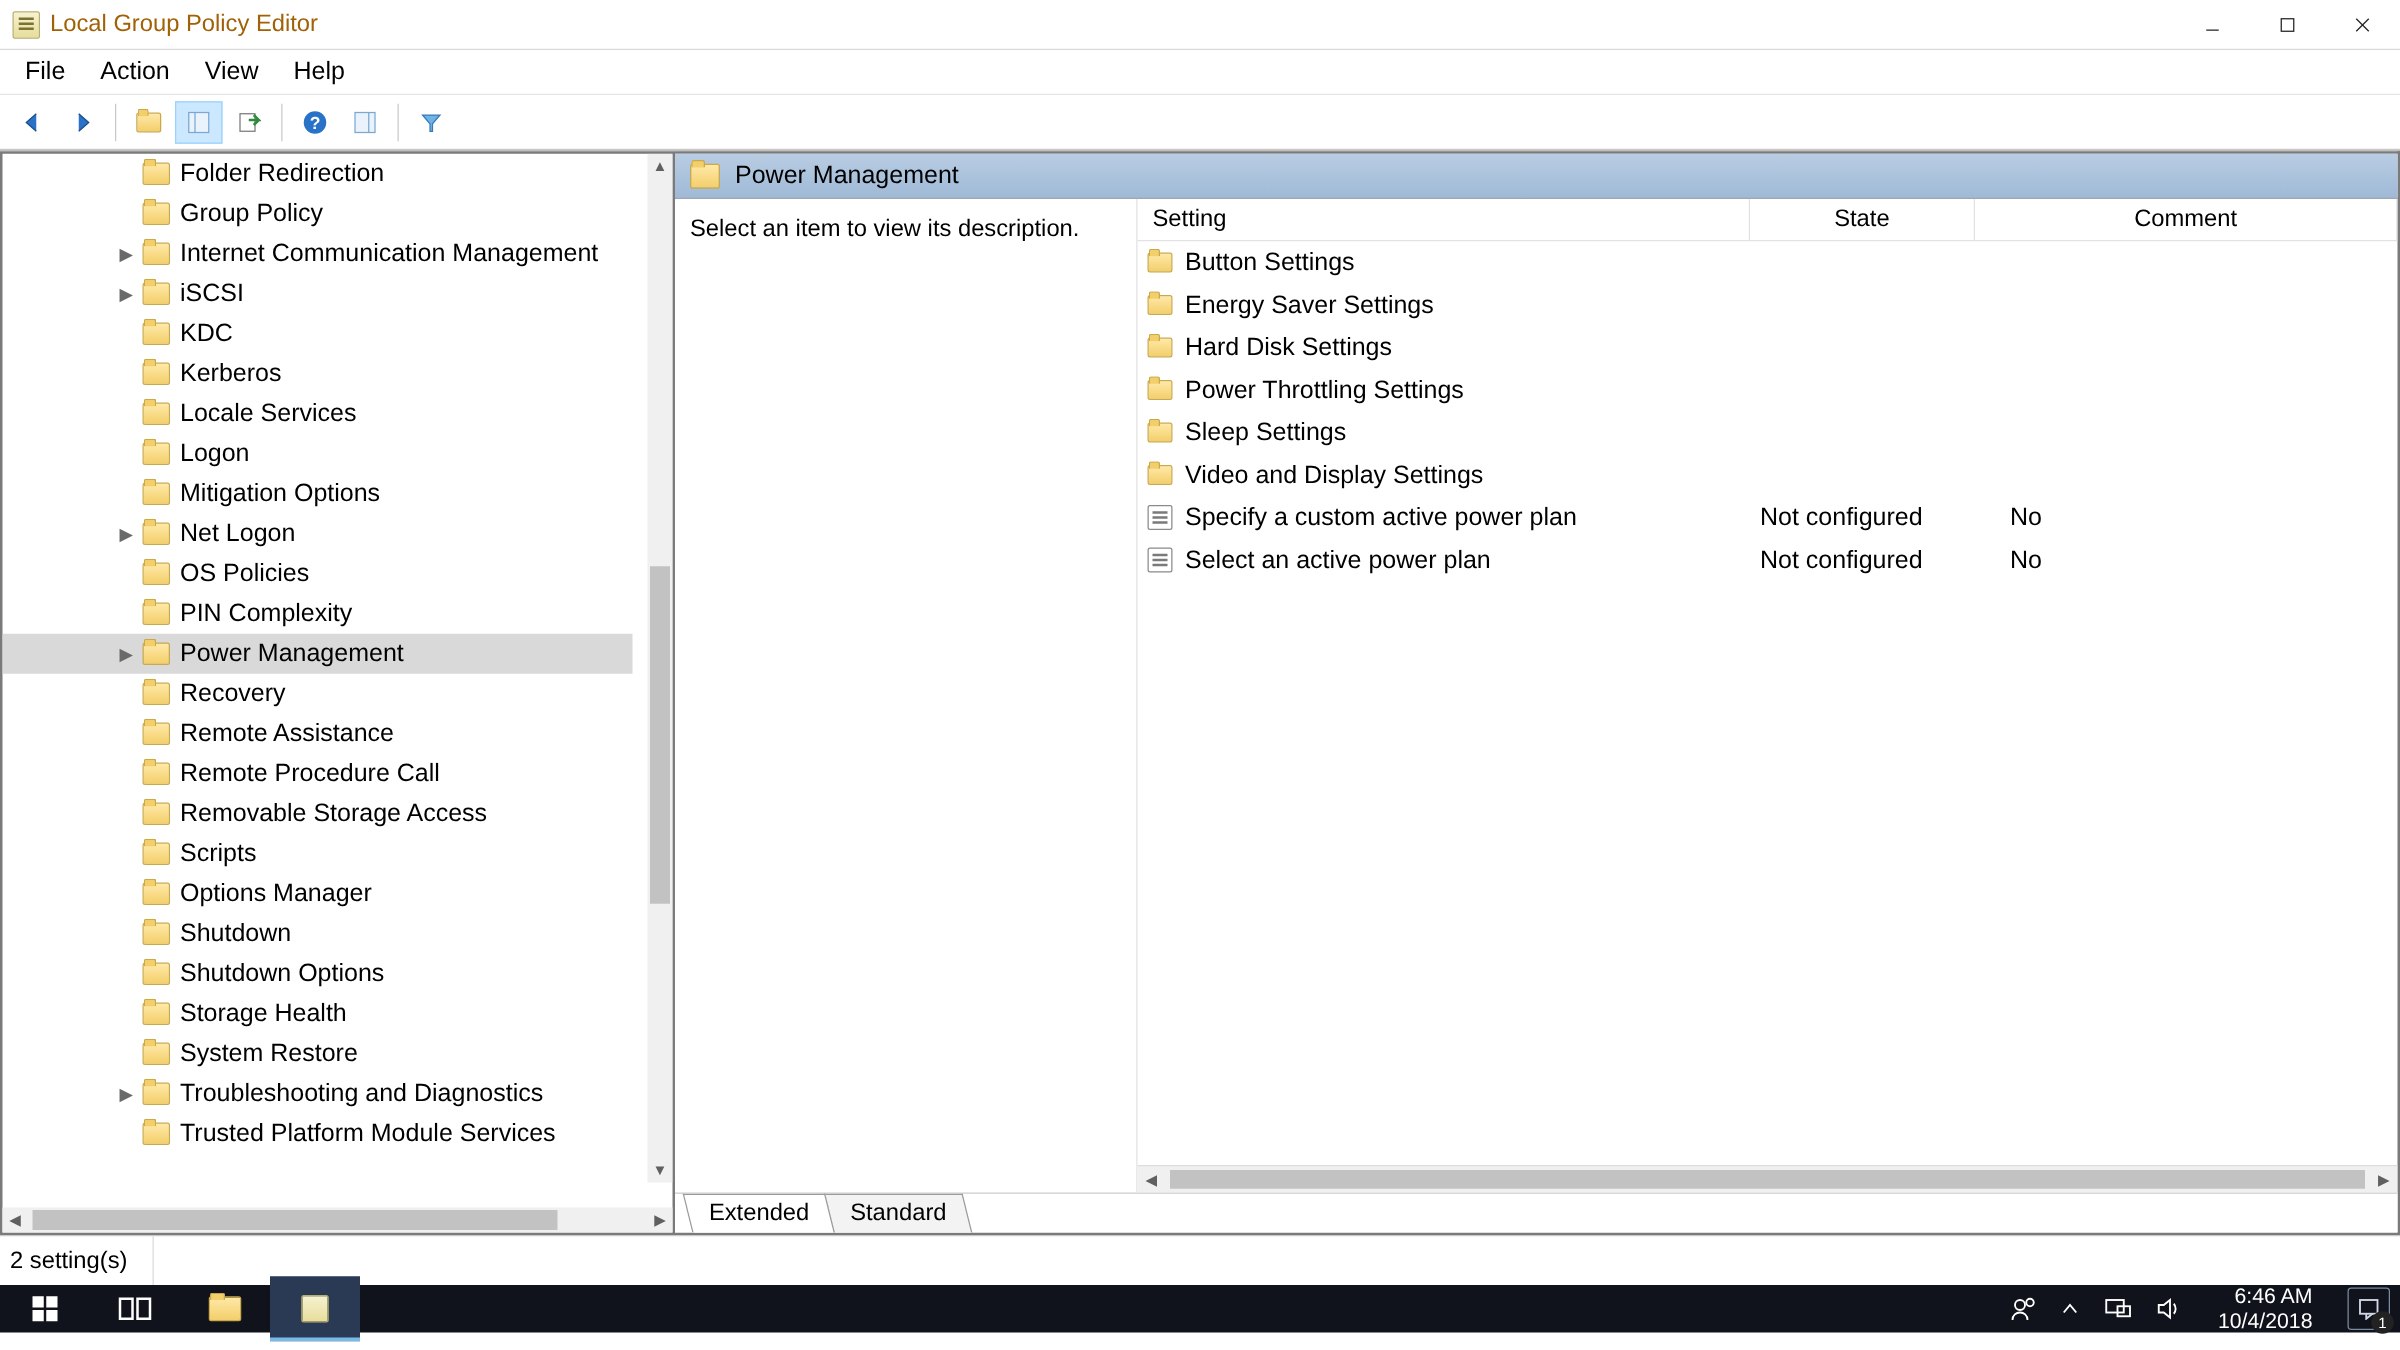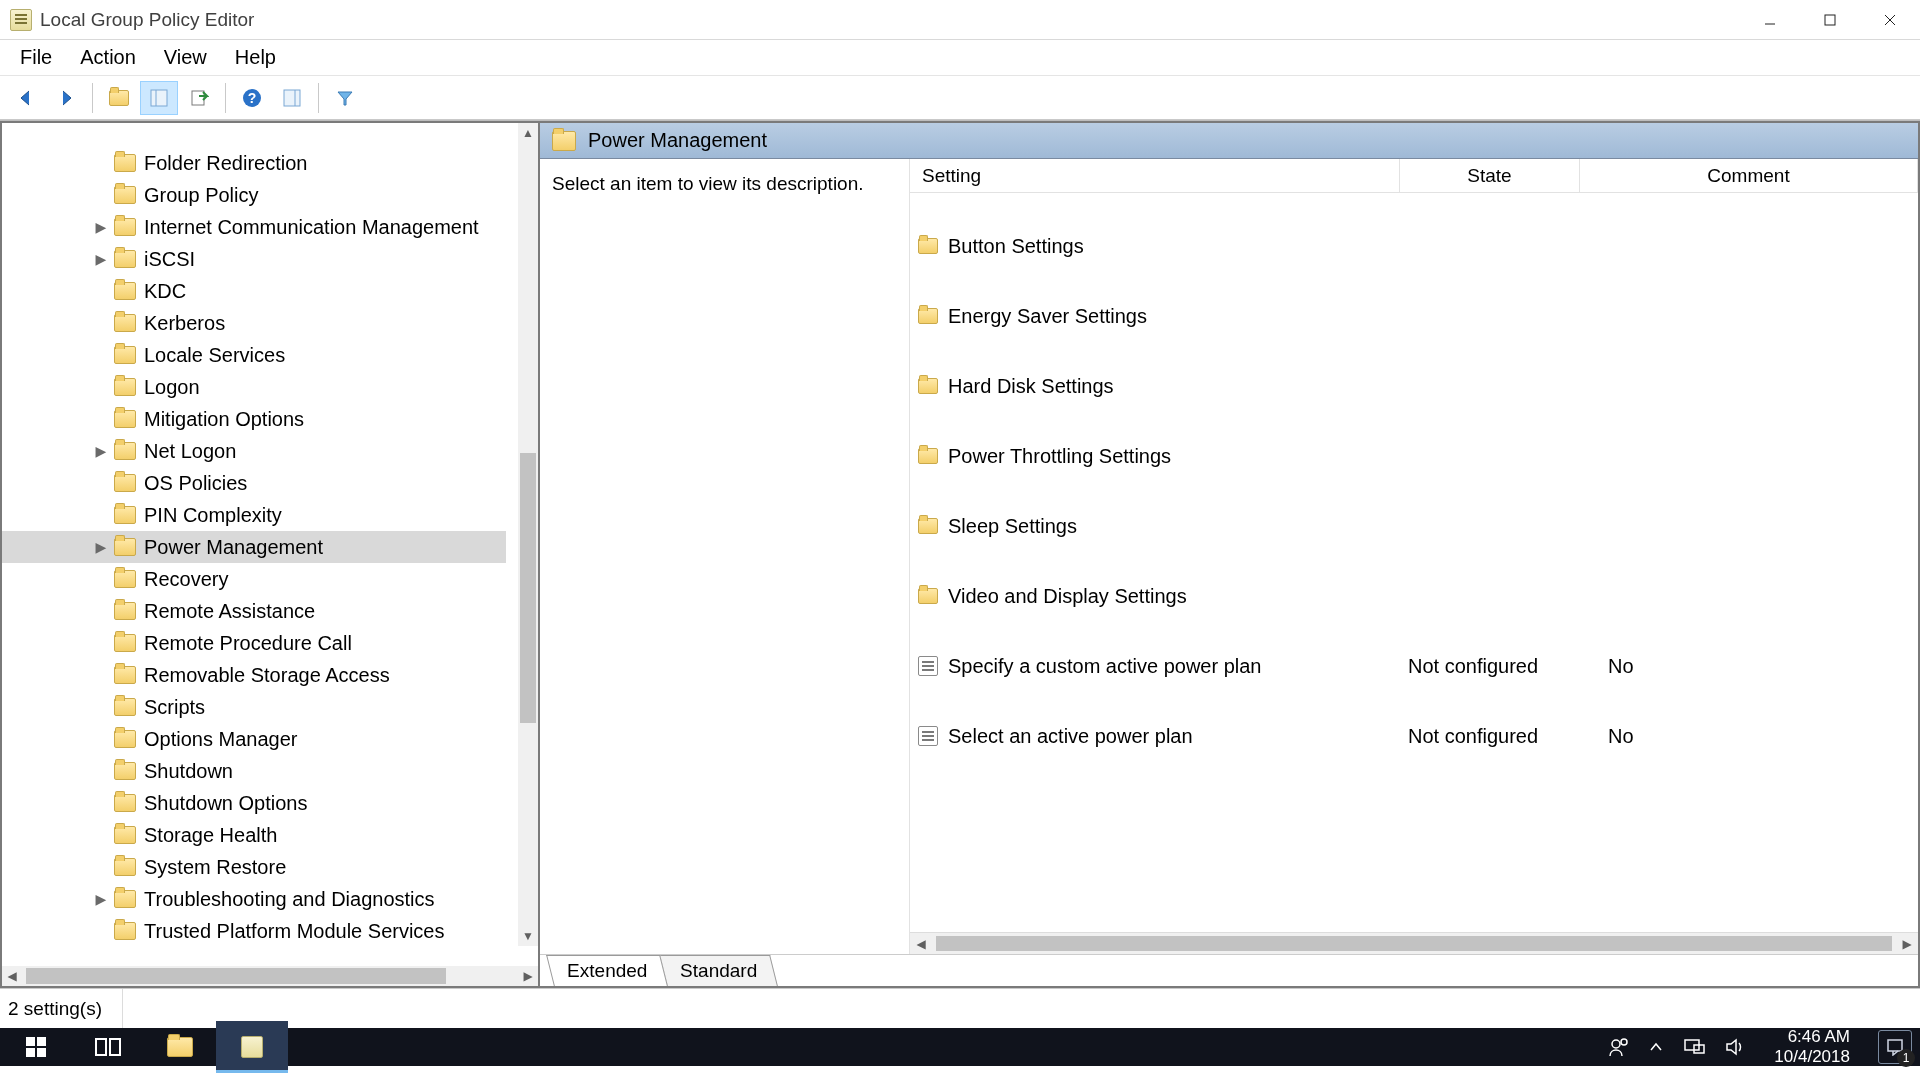--- a/index.html
+++ b/index.html
@@ -2,21 +2,21 @@
 <html><head>
 <meta charset="utf-8">
 <style>
 * { box-sizing: border-box; margin: 0; padding: 0; font-family: "Segoe UI", Tahoma, sans-serif; }
 html, body { width: 1920px; height: 1080px; overflow: hidden; background: #fff; }
 
 
 .titlebar { height: 40px; display: flex; align-items: center; border-bottom: 1px solid #d9d9d9; }
 .titlebar .app-icon { width: 22px; height: 22px; margin: 0 8px 0 10px; background: linear-gradient(#f7f2d0,#e7dd9c); border: 1px solid #b7af6f; border-radius: 2px; position: relative; }
 .titlebar .app-icon::after { content:""; position:absolute; left:4px; right:4px; top:4px; height:2px; background:#7a7334; box-shadow:0 4px 0 #7a7334, 0 8px 0 #7a7334; }
-.titlebar .title { font-size: 19px; color:#404040; }
+.titlebar .title { font-size: 19px; color:#a16207; }
 .win-controls { margin-left:auto; display:flex; }
 .win-btn { width: 60px; height: 40px; display:flex; align-items:center; justify-content:center; }
 .win-btn svg { stroke:#222; stroke-width:1; fill:none; }
 
 
 .menubar { height: 36px; display:flex; align-items:center; padding: 0 6px; border-bottom: 1px solid #e5e5e5; }
 .menuitem { padding: 6px 14px; font-size: 20px; color:#000; }
 
 
 .toolbar { height: 44px; display:flex; align-items:center; padding: 0 6px; border-bottom: 1px solid #c9c9c9; gap:0; }
@@ -24,21 +24,21 @@
 .tb-btn.selected { background:#cce8ff; border-color:#99d1ff; }
 .tb-sep { width:1px; height:30px; background:#c9c9c9; margin:0 6px; }
 
 
 .main { display:flex; height: calc(1080px - 40px - 36px - 44px - 40px - 52px); border-top:1px solid #bdbdbd; }
 
 
 
 .tree-panel { width: 540px; border:2px solid #7a7a7a; border-right-width:2px; position:relative; background:#fff; display:flex; flex-direction:column; }
 .tree-scroll { flex:1; overflow:hidden; position:relative; }
-.tree-list { position:absolute; left:0; right:32px; top:0;margin-top:24px; }
+.tree-list { position:absolute; left:0; right:32px; top:0; }
 .tree-item { display:flex; align-items:center; height:32px; padding-left: 112px; font-size:20px; color:#000; white-space:nowrap; overflow:hidden; }
 .tree-item .expander { width:18px; text-align:center; color:#6a6a6a; margin-left:-22px; margin-right:4px; font-size:14px;}
 .tree-item .folder-icon { width:22px; height:18px; margin-right:8px; }
 .tree-item.selected { background:#d9d9d9; }
 .tree-item.selected .label { background:#d9d9d9; }
 .tree-vscroll { position:absolute; right:0; top:0; bottom:20px; width:20px; background:#f0f0f0; }
 .tree-vscroll .thumb { position:absolute; left:2px; right:2px; top:330px; height:270px; background:#c2c2c2; }
 .tree-vscroll .arrow { position:absolute; left:0; right:0; height:20px; display:flex; align-items:center; justify-content:center; color:#606060; font-size:12px; }
 .tree-vscroll .arrow.up { top:0; } .tree-vscroll .arrow.down { bottom:0; }
 .tree-hscroll { height:20px; background:#f0f0f0; position:relative; }
@@ -52,21 +52,21 @@
 .detail-header .folder-icon { width:24px; height:20px; }
 .detail-body { flex:1; display:flex; overflow:hidden; }
 .desc-col { width: 370px; padding: 14px 12px; font-size:19px; border-right:1px solid #e2e2e2; }
 .list-col { flex:1; display:flex; flex-direction:column; position:relative; }
 .list-headers { display:flex; height:34px; border-bottom:1px solid #e2e2e2; }
 .col-h { display:flex; align-items:center; padding:16px 12px; font-size:19px; border-right:1px solid #e2e2e2; }
 .col-setting { flex:0 0 490px; }
 .col-state { flex:0 0 180px; justify-content:center; }
 .col-comment { flex:1; justify-content:center; }
 .list-rows { flex:1; overflow:hidden; }
-.row { display:flex; height:34px; align-items:center; font-size:20px;margin-top:36px; }
+.row { display:flex; height:34px; align-items:center; font-size:20px; }
 .row .c-setting { flex:0 0 490px; display:flex; align-items:center; gap:10px; padding-left:8px; white-space:nowrap; overflow:hidden;}
 .row .c-state { flex:0 0 180px; padding-left:8px; }
 .row .c-comment { flex:1; padding-left:28px; }
 .detail-hscroll { height:22px; background:#f0f0f0; position:relative; border-top:1px solid #ddd;}
 .detail-hscroll .thumb{position:absolute; top:3px; bottom:3px; left:26px; right:26px; background:#c2c2c2;}
 .detail-hscroll .arrow{position:absolute; top:0; bottom:0; width:22px; display:flex; align-items:center; justify-content:center; color:#606060; font-size:12px;}
 .detail-hscroll .arrow.left{left:0;} .detail-hscroll .arrow.right{right:0;}
 
 .tabs { height:32px; display:flex; align-items:flex-end; padding-left:10px; border-top:1px solid #ccc; background:#fff;}
 .tab { padding:4px 16px; font-size:19px; border:1px solid #9a9a9a; border-bottom:none; background:#fff; position:relative; transform:skewX(14deg); margin-right:-1px;}

